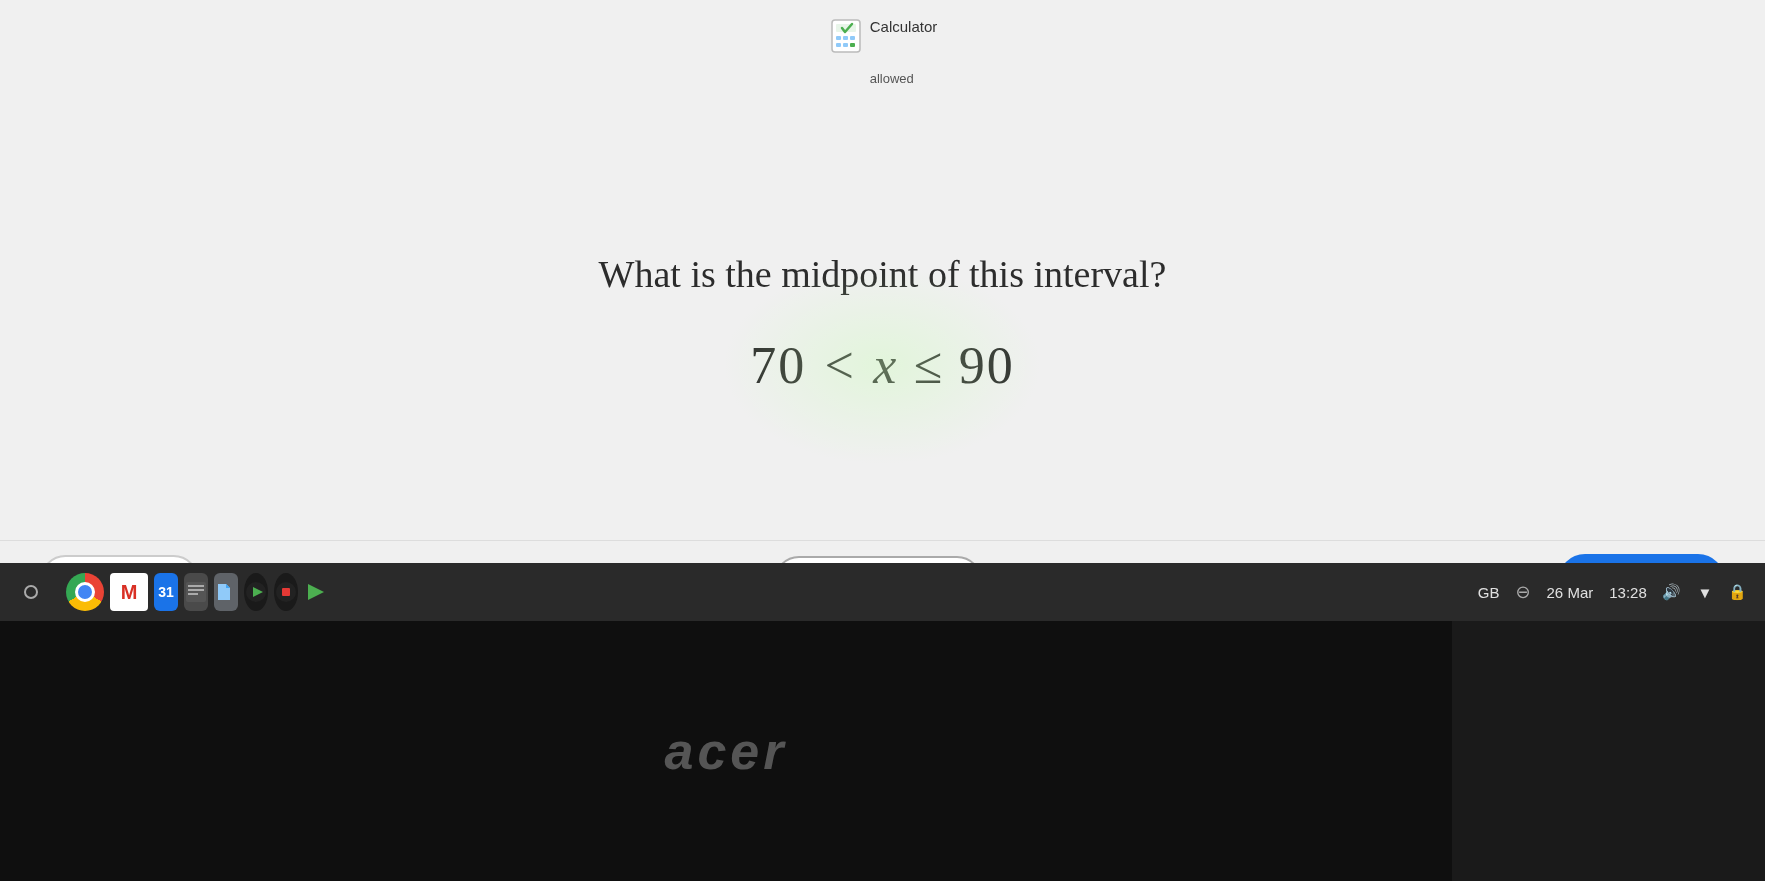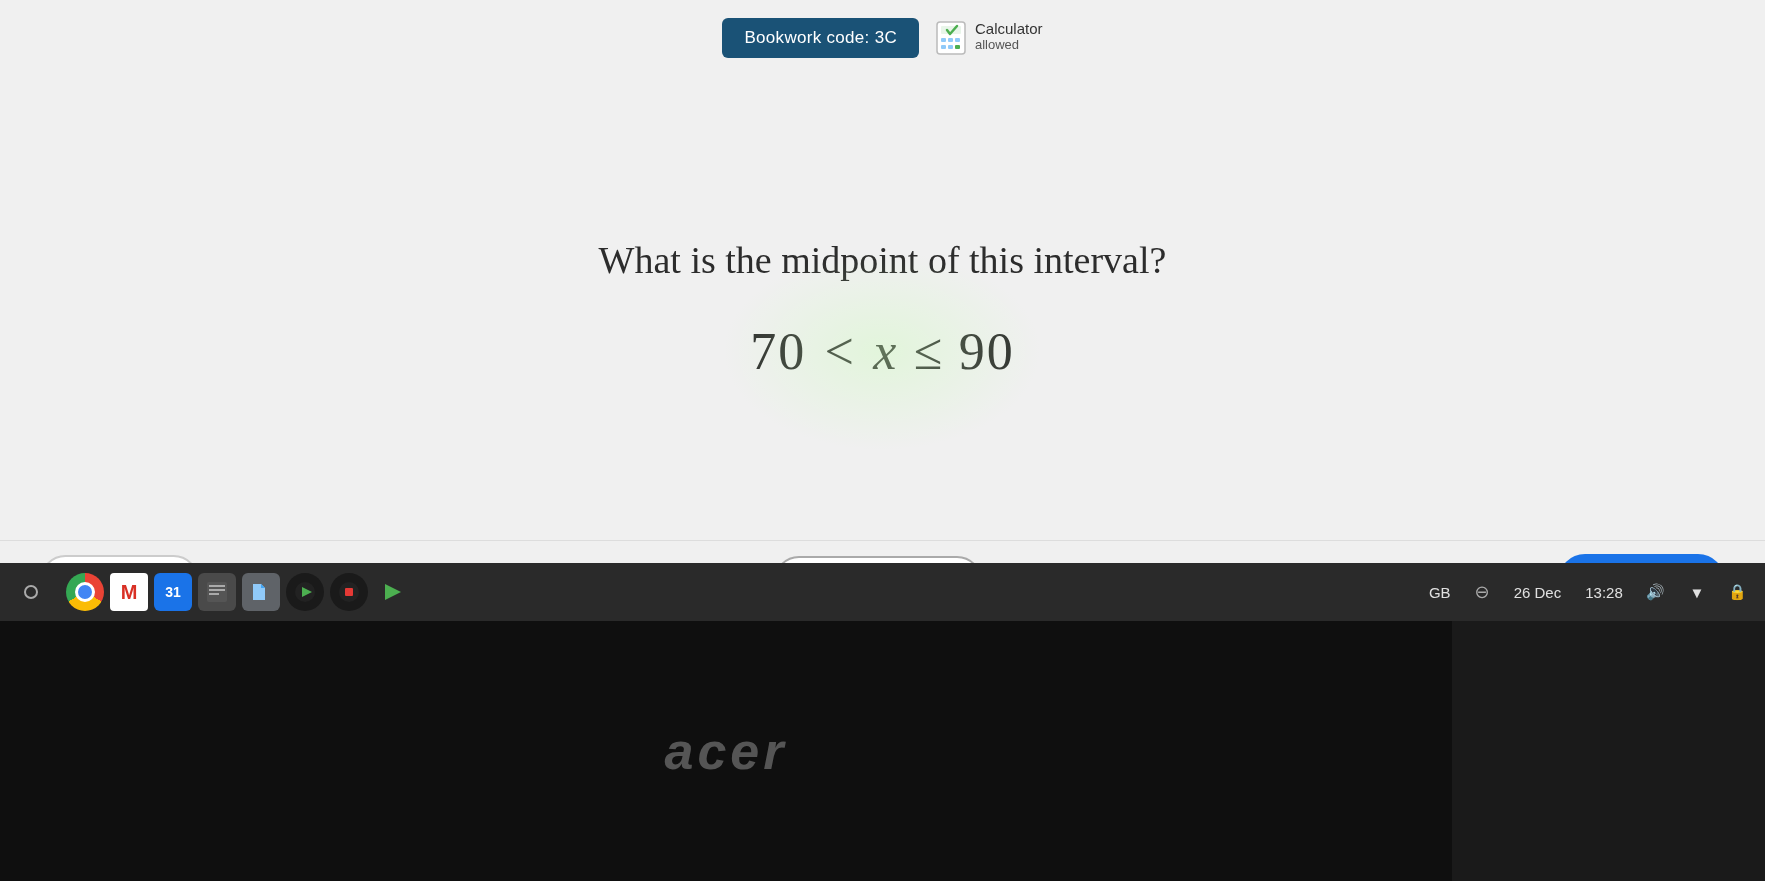--- a/index.html
+++ b/index.html
@@ -171,21 +171,21 @@
     }
 
     .taskbar-icons {
       display: flex;
       align-items: center;
       gap: 6px;
       margin-left: 24px;
     }
 
     .taskbar-icon {
-      width: 38px;
+      width: 24px;
       height: 38px;
       border-radius: 50%;
       display: flex;
       align-items: center;
       justify-content: center;
       font-size: 18px;
       cursor: pointer;
     }
 
     
@@ -218,21 +218,21 @@
       justify-content: center;
       font-size: 20px;
       font-weight: bold;
       color: #d93025;
       font-family: Arial;
     }
 
     .taskbar-right {
       display: flex;
       align-items: center;
-      gap: 24px;
+      gap: 16px;
       color: #e0e0e0;
       font-size: 15px;
     }
 
     .dark-bottom {
       position: absolute;
       bottom: 0;
       left: 0;
       width: 1452px;
       height: 260px;
@@ -271,38 +271,37 @@
     .calc-svg {
       display: inline-block;
     }
   </style>
 </head>
 <body>
 
 <div class="screen">
 
   <div class="top-bar">
-    <button class="bookwork-btn">Bookwork code: 3C</button>
     <div class="calculator-info">
 
       <svg class="calc-svg" width="36" height="36" viewBox="0 0 36 36">
         <rect x="4" y="2" width="28" height="32" rx="3" ry="3" fill="#fff" stroke="#bbb" stroke-width="1.5"></rect>
         <rect x="8" y="6" width="20" height="8" rx="1" fill="#e8f5e9"></rect>
         <rect x="8" y="18" width="5" height="4" rx="1" fill="#90caf9"></rect>
         <rect x="15" y="18" width="5" height="4" rx="1" fill="#90caf9"></rect>
         <rect x="22" y="18" width="5" height="4" rx="1" fill="#90caf9"></rect>
         <rect x="8" y="25" width="5" height="4" rx="1" fill="#90caf9"></rect>
         <rect x="15" y="25" width="5" height="4" rx="1" fill="#90caf9"></rect>
         <rect x="22" y="25" width="5" height="4" rx="1" fill="#4caf50"></rect>
 
         <polyline points="14,10 17,14 24,6" fill="none" stroke="#4caf50" stroke-width="2.5" stroke-linecap="round" stroke-linejoin="round"></polyline>
       </svg>
       <div>
         <div style="font-size:15px;color:#333;font-weight:500;">Calculator</div>
-        <div style="font-size:13px;color:#555;">allowed</div>
+        <div style="font-size:13px;color:#555;margin-top:36px;">allowed</div>
       </div>
     </div>
   </div>
 
   <div class="question-area">
     <div class="question-text">What is the midpoint of this interval?</div>
     <div class="math-glow">
       <div class="math-expression">
         <span class="num">70</span>
         <span> &lt; </span>
@@ -369,21 +368,21 @@
         <svg width="24" height="24" viewBox="0 0 24 24">
             <polygon points="4,4 20,12 4,20" fill="#4caf50"></polygon>
           </svg>
       </div>
     </div>
   </div>
 
   <div class="taskbar-right">
     <span>GB</span>
     <span style="font-size:18px;color:#aaa;">⊖</span>
-    <span>26 Dec</span>
+    <span>26 Mar</span>
     <span>13:28</span>
     <span>🔊</span>
     <span>▼</span>
     <span>🔒</span>
   </div>
 </div>
 
 <div class="dark-bottom">
   <div class="acer-logo">acer</div>
 </div>

